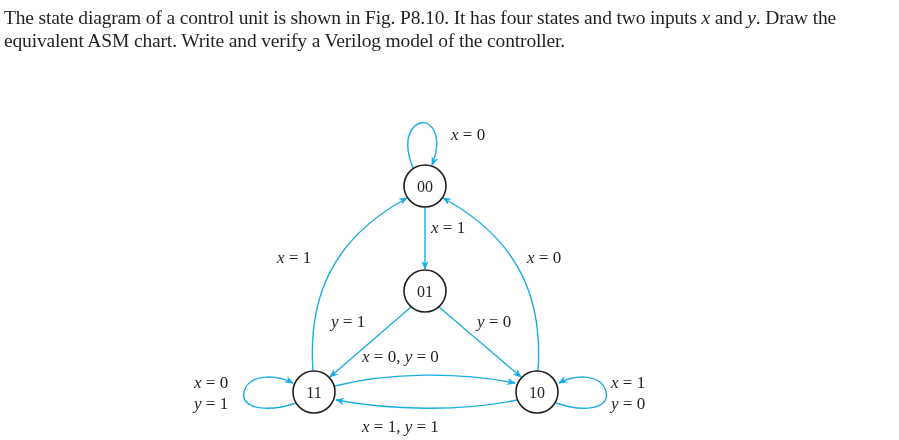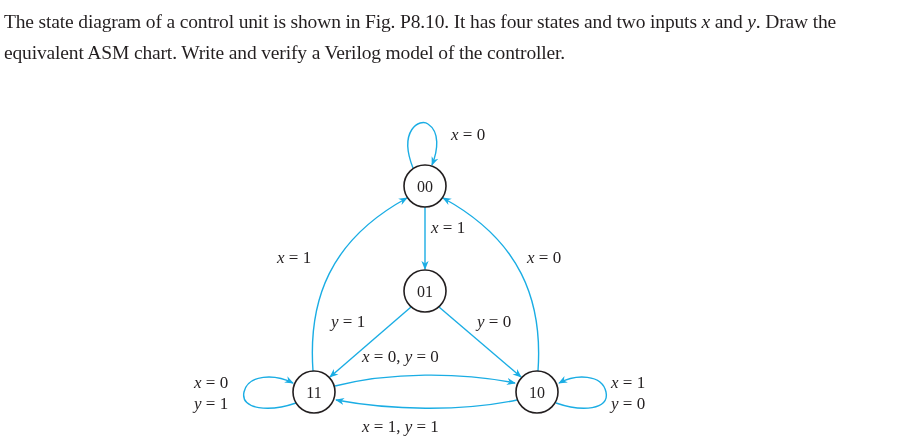--- a/index.html
+++ b/index.html
@@ -1,17 +1,17 @@
 <!DOCTYPE html>
 <html><head>
 <meta charset="utf-8">
 <style>
   html, body { margin: 0; padding: 0; background: #ffffff; }
   body { width: 899px; height: 440px; position: relative; overflow: hidden; font-family: "Liberation Serif", serif; color: #231f20; }
-  .problem { position: absolute; left: 4px; top: 6px; width: 880px; font-size: 19.5px; line-height: 31px; letter-spacing: -0.15px; margin: 0; }
+  .problem { position: absolute; left: 4px; top: 6px; width: 880px; font-size: 19.5px; line-height: 23px; letter-spacing: -0.15px; margin: 0; }
   .problem i { font-style: italic; }
   svg.diagram { position: absolute; left: 0; top: 0; }
   .lbl { font-family: "Liberation Serif", serif; font-size: 17px; fill: #231f20; }
   .lbl-it { font-style: italic; }
   .state-text { font-family: "Liberation Serif", serif; font-size: 16px; fill: #231f20; }
 </style>
 </head>
 <body>
 
 <p class="problem"><span>The state diagram of a control unit is shown in Fig. P8.10. It has four states and two inputs </span><i>x</i><span> and </span><i>y</i><span>. Draw the equivalent ASM chart. Write and verify a Verilog model of the controller.</span></p>

